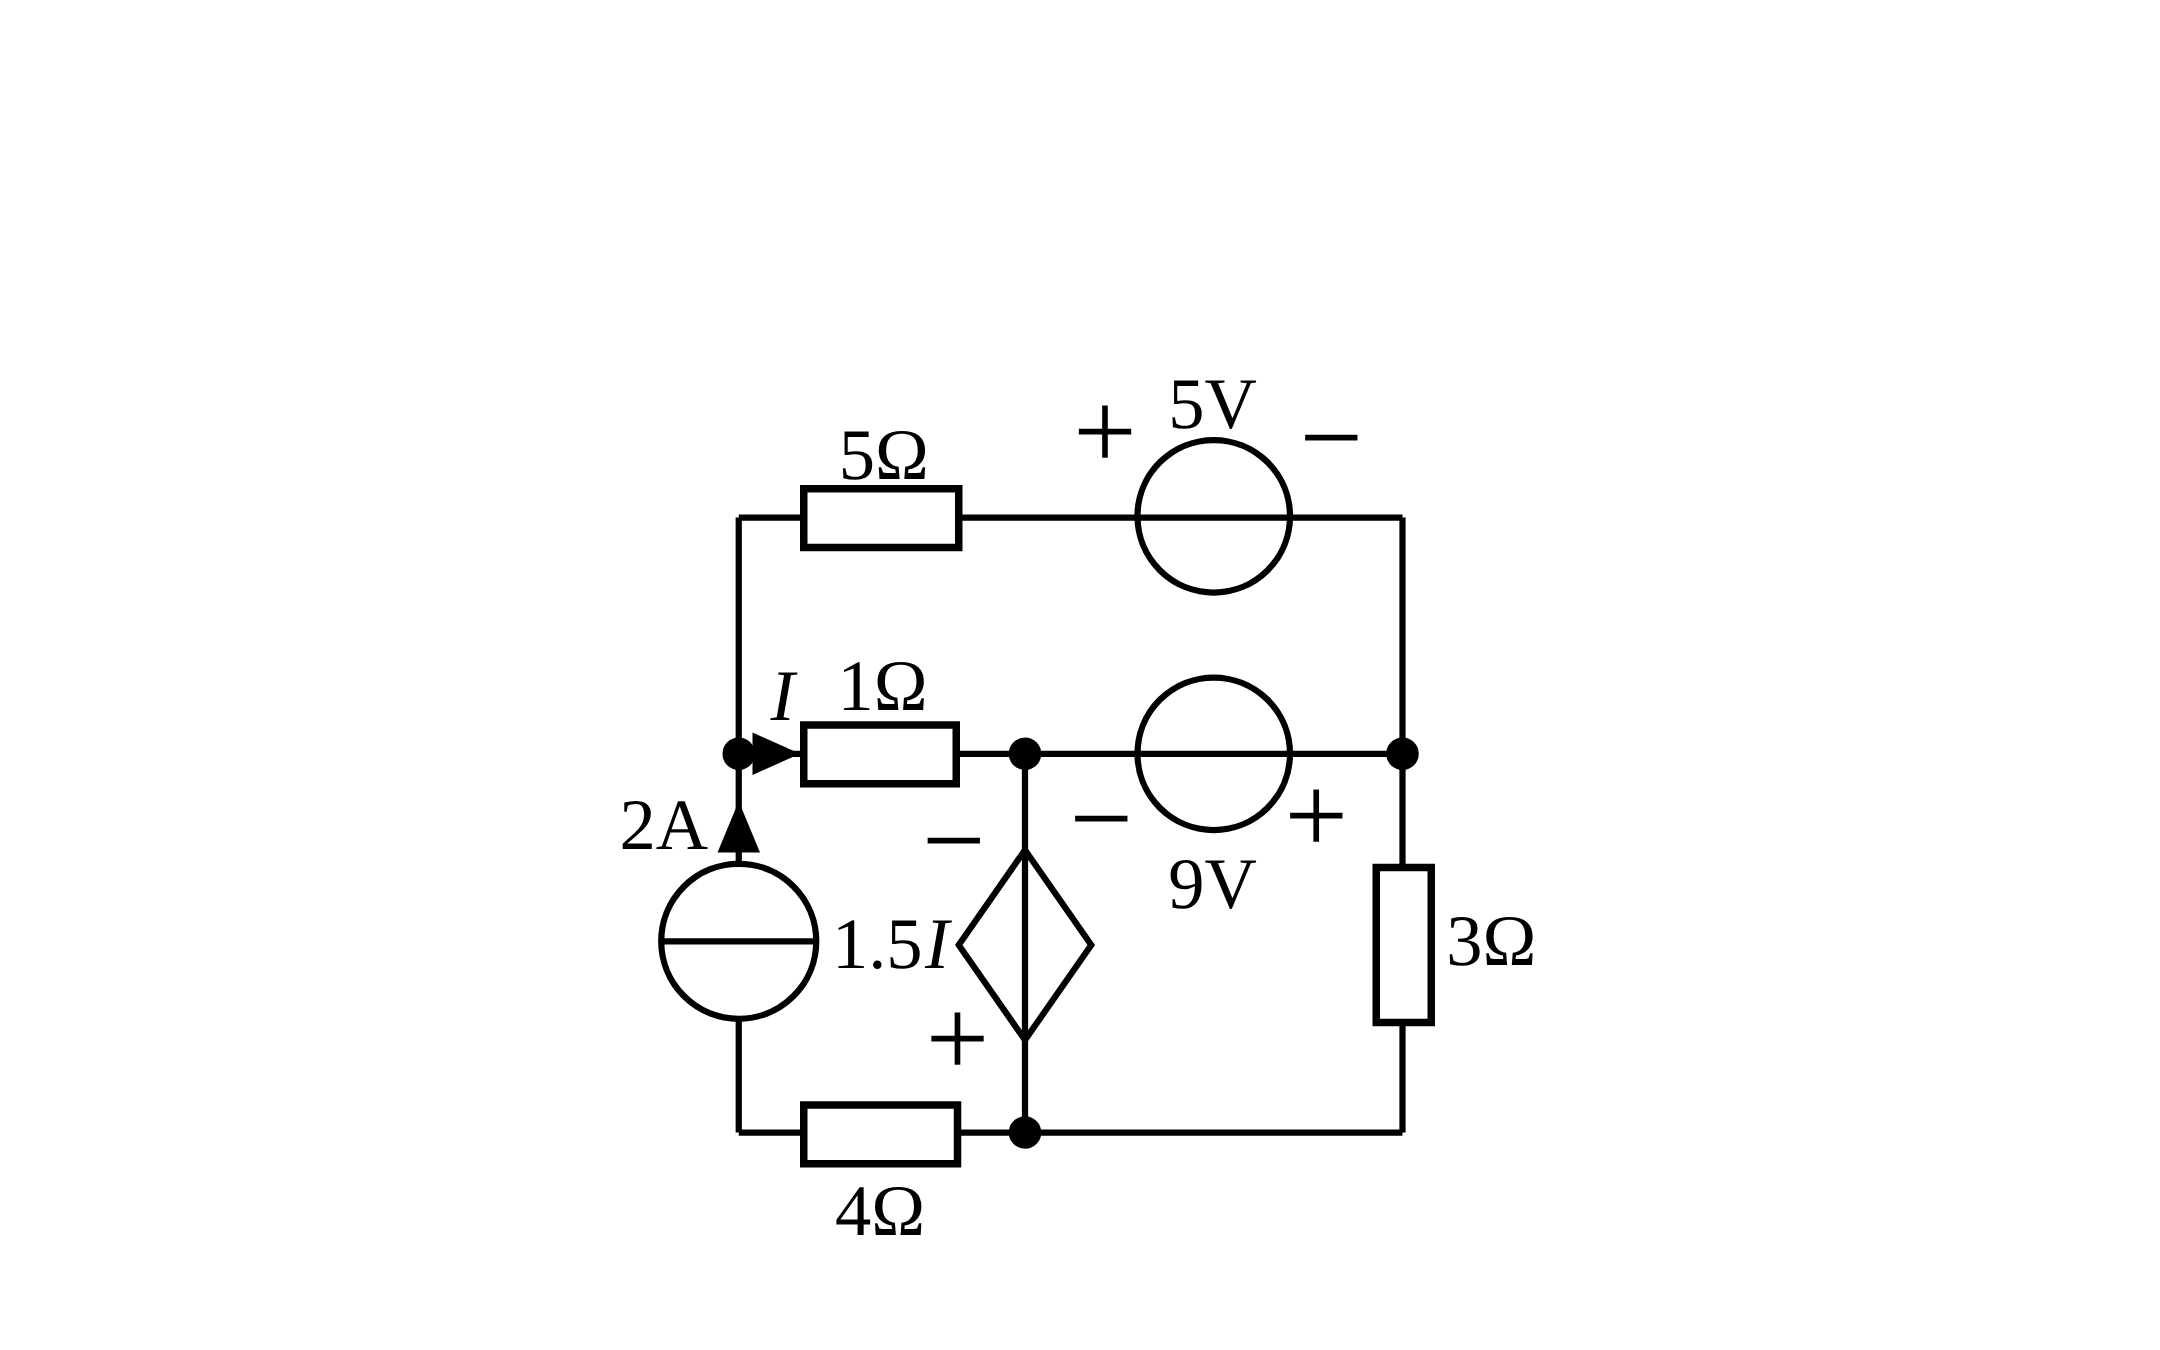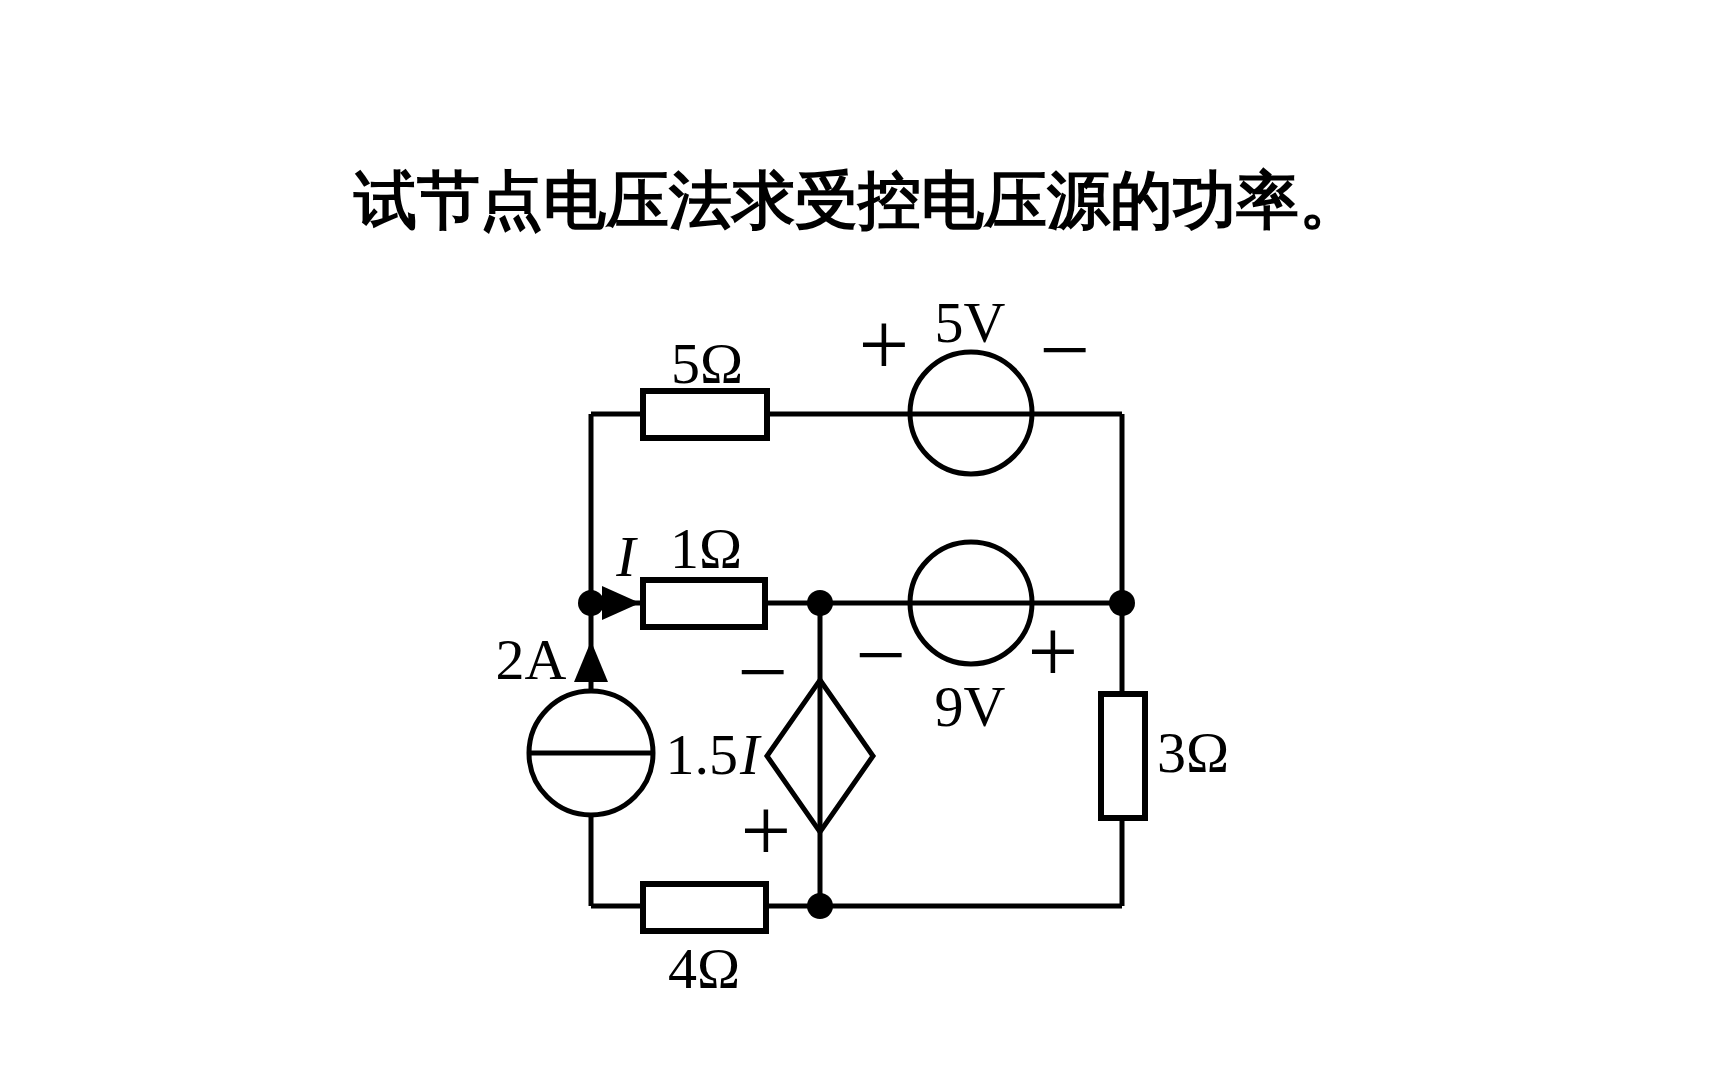--- a/index.html
+++ b/index.html
@@ -54,21 +54,20 @@
     font-size: 90px;
     fill: #000000;
     text-anchor: middle;
   }
 </style>
 </head>
 <body>
 
 <div class="page">
 
-  <div class="title">试节点电压法求受控电压源的功率。</div>
 
   <svg class="circuit" width="1728" height="1080" viewBox="0 0 1728 1080">
 
     <line class="wire" x1="591" y1="414" x2="1122" y2="414"></line>
     <line class="wire" x1="1122" y1="414" x2="1122" y2="906"></line>
     <line class="wire" x1="591" y1="906" x2="1122" y2="906"></line>
     <line class="wire" x1="591" y1="414" x2="591" y2="906"></line>
     <line class="wire" x1="591" y1="603" x2="1122" y2="603"></line>
     <line class="wire" x1="820" y1="603" x2="820" y2="906"></line>
 

